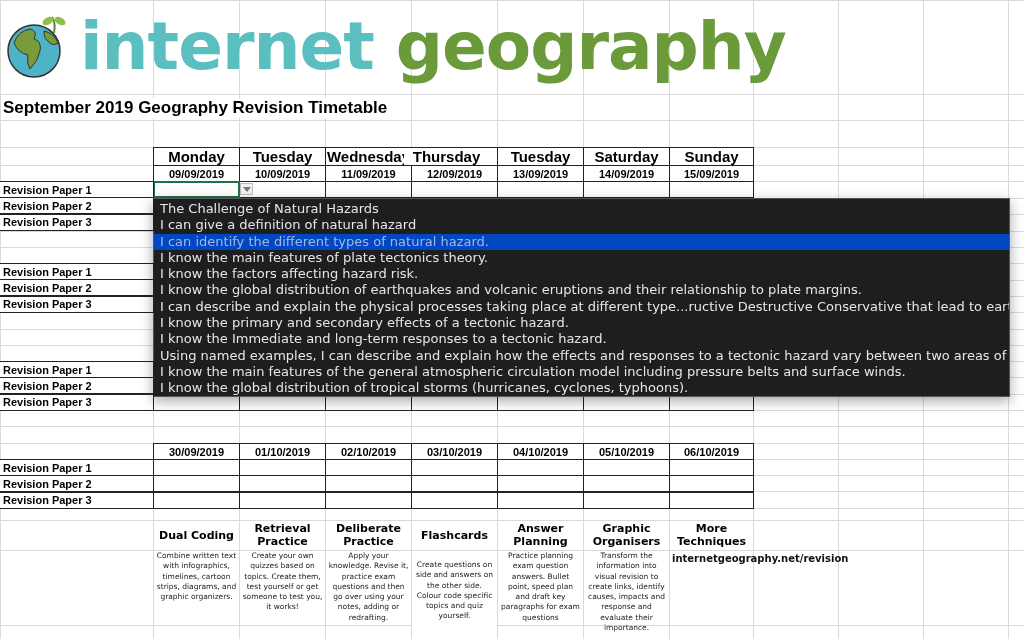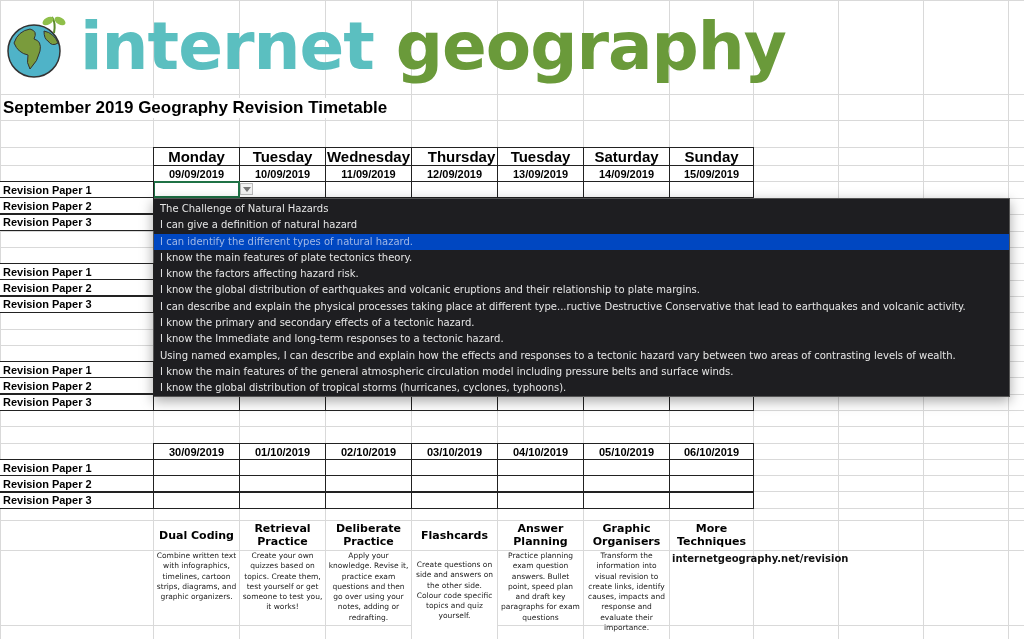--- a/index.html
+++ b/index.html
@@ -15,21 +15,21 @@
 .lbl{position:absolute;left:0;width:153px;font-size:11px;font-weight:bold;padding-left:3px;display:flex;align-items:center;background:#fff}
 .bx{position:absolute;border:1px solid #222;background:#fff}
 .day{font-size:15px}
 .tech-h{position:absolute;font-size:11px;font-weight:bold;text-align:center;display:flex;align-items:center;justify-content:center;line-height:13px;font-family:"DejaVu Sans",sans-serif;background:#fff}
 .tech-d{position:absolute;font-size:7.5px;text-align:center;line-height:10.3px;color:#222;font-family:"DejaVu Sans",sans-serif;padding:0 2px;background:#fff}
 .tech-d.big{font-size:10px;font-weight:bold;line-height:15px;color:#111}
 .dd-btn{position:absolute;left:240px;top:183px;width:13px;height:12px;border:1px solid #bbb;background:#f2f2f2;display:flex;align-items:center;justify-content:center}
 .dd-btn span{width:0;height:0;border-left:4px solid transparent;border-right:4px solid transparent;border-top:5px solid #777}
 .sel-cell{position:absolute;left:153px;top:181px;width:87px;height:17px;border:2px solid #1e7145;background:#fff}
 .menu{position:absolute;left:153px;top:198px;width:857px;height:199px;background:#1e1e21;border:1px solid #555;box-shadow:0 4px 12px rgba(0,0,0,.35);padding-top:2px}
-.mi{height:16.3px;line-height:16.3px;font-size:10px;color:#e6e6e6;padding-left:6px;white-space:nowrap;overflow:hidden;font-family:"DejaVu Sans",sans-serif}
+.mi{height:16.3px;line-height:16.3px;font-size:13px;color:#e6e6e6;padding-left:6px;white-space:nowrap;overflow:hidden;font-family:"DejaVu Sans",sans-serif}
 .mi.hl{background:#0047c1;color:#9fb7e6}
 </style>
 </head>
 <body>
 
 <div id="sheet">
   <div id="grid">
       <div class="vgrid" style="left: 0px;"></div>
       <div class="vgrid" style="left: 153px;"></div>
       <div class="vgrid" style="left: 239px;"></div>
@@ -95,21 +95,21 @@
       <div class="cell" style="left: 154px; top: 166px; width: 85px; height: 15px; font-size: 11px;">09/09/2019</div>
       <div class="bx" style="left: 239px; top: 147px; width: 87px; height: 19px;"></div>
       <div class="cell day" style="left: 240px; top: 148px; width: 85px; height: 17px;">Tuesday</div>
       <div class="bx" style="left: 239px; top: 165px; width: 87px; height: 17px;"></div>
       <div class="cell" style="left: 240px; top: 166px; width: 85px; height: 15px; font-size: 11px;">10/09/2019</div>
       <div class="bx" style="left: 325px; top: 147px; width: 87px; height: 19px;"></div>
       <div class="cell day" style="left: 326px; top: 148px; width: 85px; height: 17px;">Wednesday</div>
       <div class="bx" style="left: 325px; top: 165px; width: 87px; height: 17px;"></div>
       <div class="cell" style="left: 326px; top: 166px; width: 85px; height: 15px; font-size: 11px;">11/09/2019</div>
       <div class="bx" style="left: 411px; top: 147px; width: 87px; height: 19px;"></div>
-      <div class="cell day" style="left: 419px; top: 148px; width: 85px; height: 17px;">Thursday</div>
+      <div class="cell day" style="left: 404px; top: 148px; width: 85px; height: 17px;">Thursday</div>
       <div class="bx" style="left: 411px; top: 165px; width: 87px; height: 17px;"></div>
       <div class="cell" style="left: 412px; top: 166px; width: 85px; height: 15px; font-size: 11px;">12/09/2019</div>
       <div class="bx" style="left: 497px; top: 147px; width: 87px; height: 19px;"></div>
       <div class="cell day" style="left: 498px; top: 148px; width: 85px; height: 17px;">Tuesday</div>
       <div class="bx" style="left: 497px; top: 165px; width: 87px; height: 17px;"></div>
       <div class="cell" style="left: 498px; top: 166px; width: 85px; height: 15px; font-size: 11px;">13/09/2019</div>
       <div class="bx" style="left: 583px; top: 147px; width: 87px; height: 19px;"></div>
       <div class="cell day" style="left: 584px; top: 148px; width: 85px; height: 17px;">Saturday</div>
       <div class="bx" style="left: 583px; top: 165px; width: 87px; height: 17px;"></div>
       <div class="cell" style="left: 584px; top: 166px; width: 85px; height: 15px; font-size: 11px;">14/09/2019</div>

